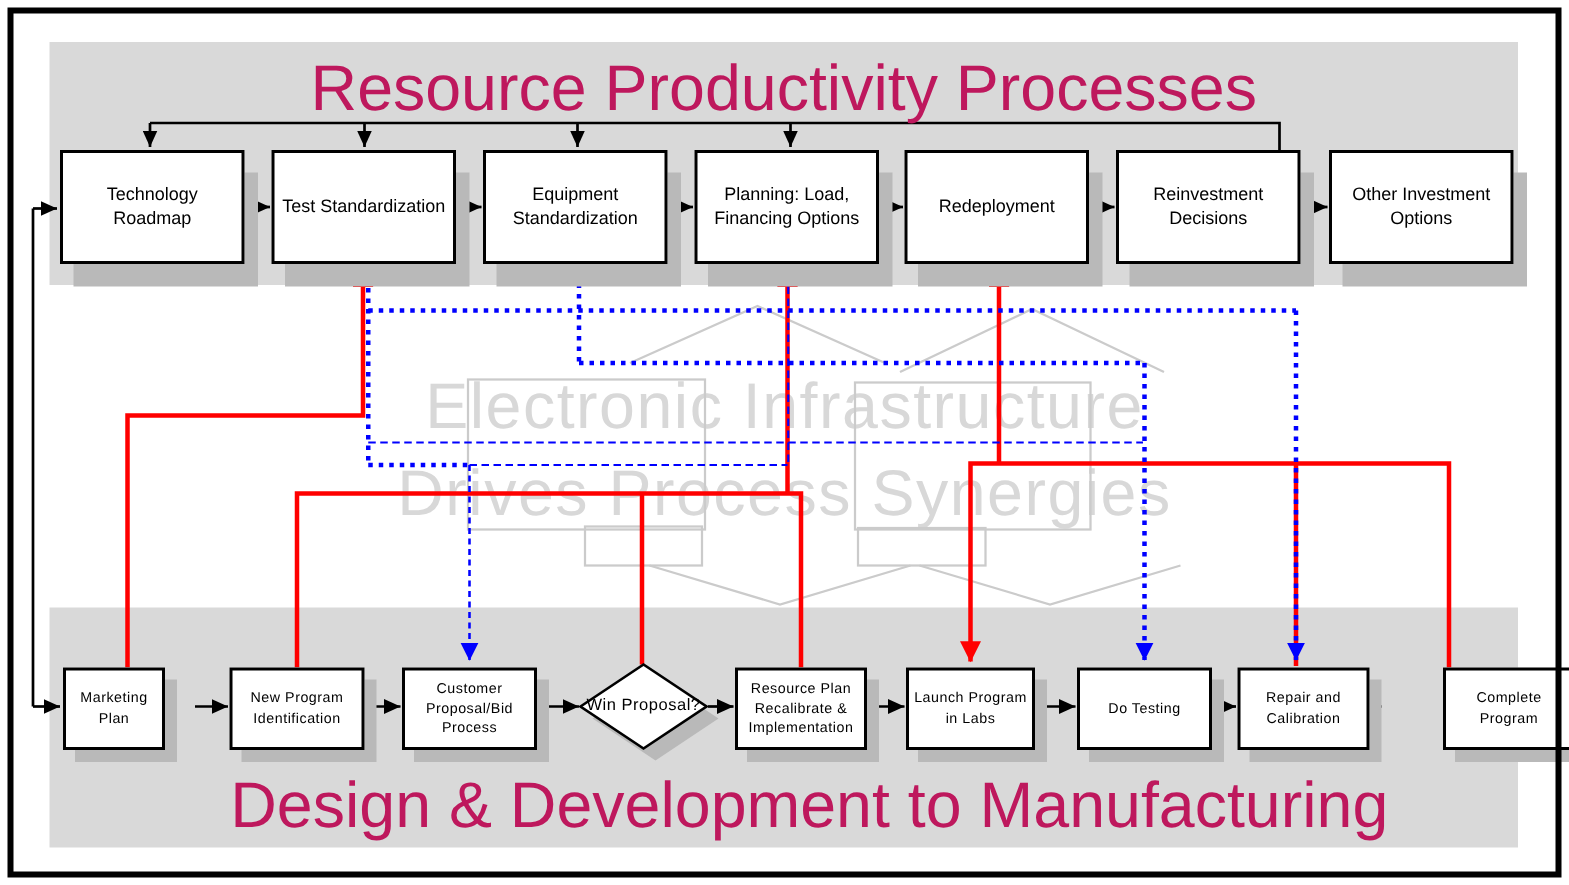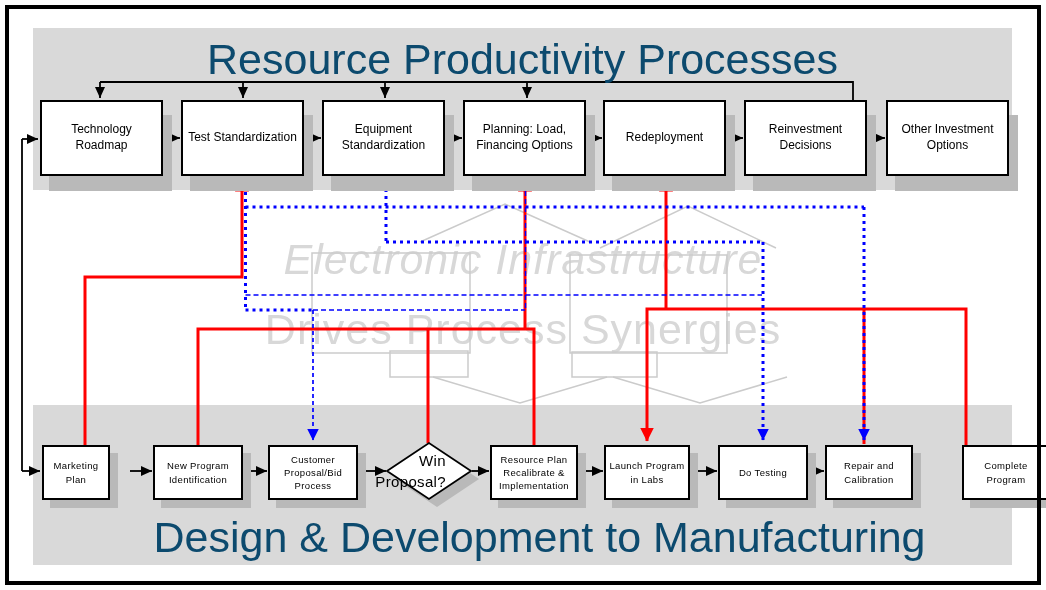--- a/index.html
+++ b/index.html
@@ -11,42 +11,42 @@
     position:absolute;left:5px;top:5px;width:1028px;height:572px;
     border:4px solid #000;
   }
   .panel{position:absolute;left:33px;width:979px;background:#d9d9d9;}
   .panel.top{top:28px;height:162px;}
   .panel.bottom{top:405px;height:160px;}
   .wm{
     position:absolute;left:0;width:100%;text-align:center;color:#d8d8d8;
     font-size:43px;line-height:1;white-space:nowrap;letter-spacing:1px;
   }
-  .wm.l1{top:238px;font-style:italic;}
+  .wm.l1{top:250px;}
   .wm.l2{top:308px;}
   svg.overlay{position:absolute;left:0;top:0;pointer-events:none;}
   .title{
-    position:absolute;left:33px;width:979px;text-align:center;color:#0c4a6e;
+    position:absolute;left:33px;width:979px;text-align:center;color:#be185d;
     font-size:43px;line-height:1.1;white-space:nowrap;
   }
   .title.top{top:36px;}
   .title.bottom{top:514px;margin-left:17px;}
   .box{
     position:absolute;box-sizing:border-box;background:#fff;border:2px solid #000;
     display:flex;align-items:center;justify-content:center;text-align:center;
     color:#000;
   }
   .box.trow{top:100px;height:76px;width:123px;font-size:12px;line-height:1.3;
     box-shadow:9px 15px 0 #b9b9b9;padding:2px 4px;}
   .box.brow{top:445px;height:55px;font-size:9.5px;letter-spacing:0.35px;line-height:1.4;
     box-shadow:8px 8px 0 #b9b9b9;padding:1px 3px;}
   .diamond-label{
-    position:absolute;left:366px;top:450px;width:80px;height:42px;
+    position:absolute;left:389px;top:450px;width:80px;height:42px;
     display:flex;align-items:center;justify-content:center;text-align:right;
-    font-size:15px;letter-spacing:0.35px;line-height:1.4;color:#000;
+    font-size:11px;letter-spacing:0.35px;line-height:1.4;color:#000;
   }
 </style>
 </head>
 <body>
 
 <div class="stage">
 
   <div class="panel top"></div>
   <div class="panel bottom"></div>
 

